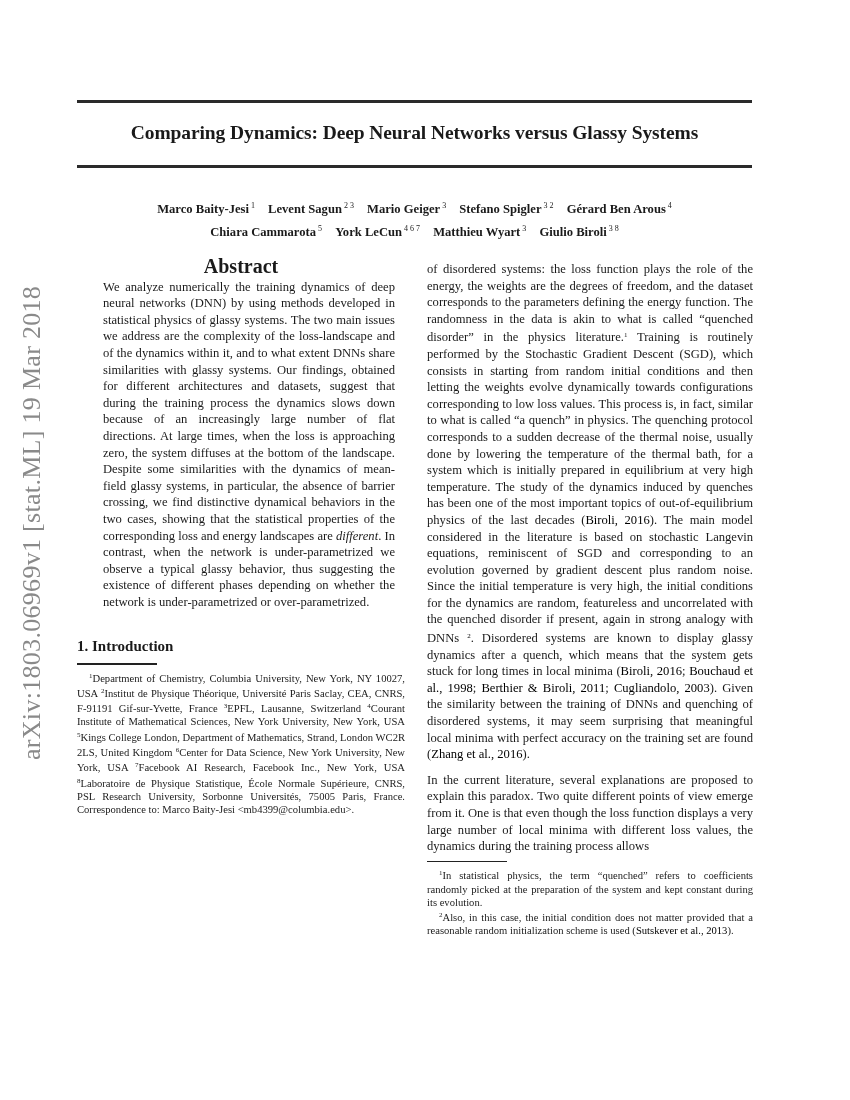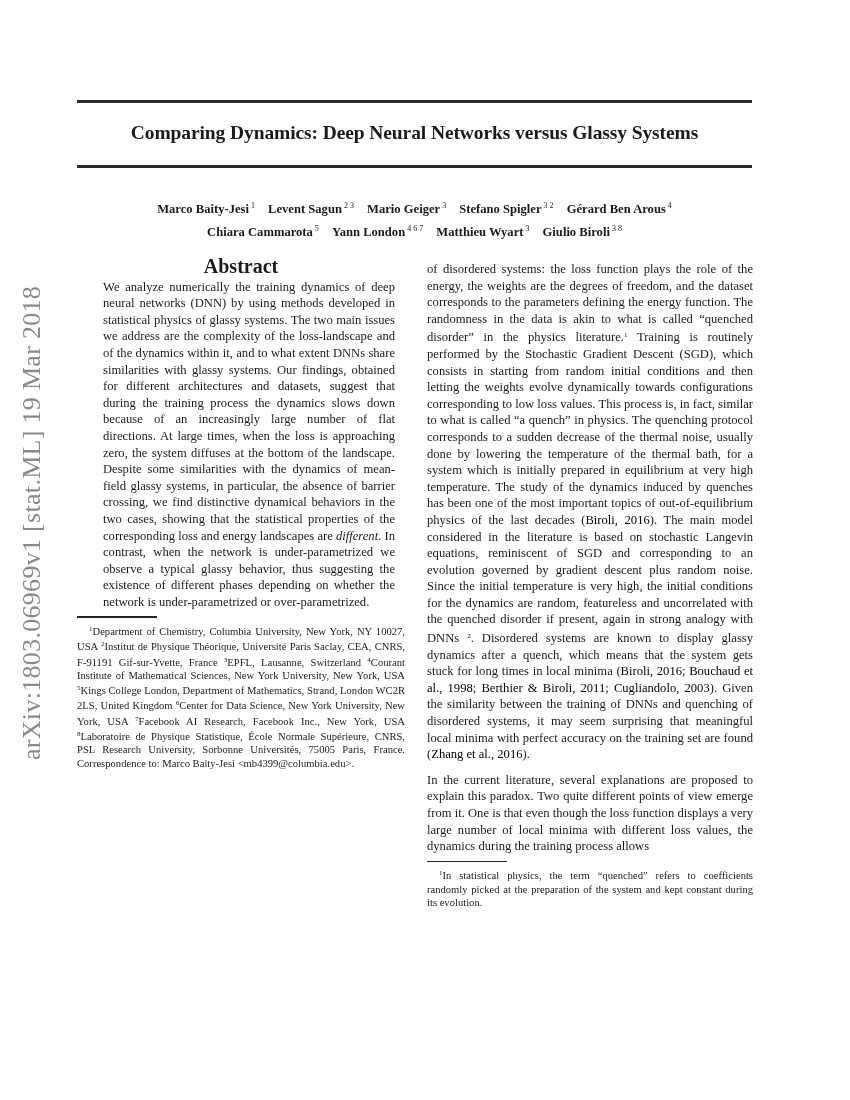--- a/index.html
+++ b/index.html
@@ -40,37 +40,39 @@
 <div class="rule" id="rule-bottom"></div>
 
 <div id="authors">
   <span class="author"><span>Marco Baity-Jesi</span><sup>1</sup></span>
   <span class="author"><span>Levent Sagun</span><sup>2 3</sup></span>
   <span class="author"><span>Mario Geiger</span><sup>3</sup></span>
   <span class="author"><span>Stefano Spigler</span><sup>3 2</sup></span>
   <span class="author"><span>Gérard Ben Arous</span><sup>4</sup></span>
   <br>
   <span class="author"><span>Chiara Cammarota</span><sup>5</sup></span>
-  <span class="author"><span>Yann London</span><sup>4 6 7</sup></span>
+  <span class="author"><span>York LeCun</span><sup>4 6 7</sup></span>
   <span class="author"><span>Matthieu Wyart</span><sup>3</sup></span>
   <span class="author"><span>Giulio Biroli</span><sup>3 8</sup></span>
 </div>
 
 <div id="stamp">arXiv:1803.06969v1  [stat.ML]  19 Mar 2018</div>
 
 <div class="col" id="left-col">
   <div id="abstract-heading">Abstract</div>
   <p id="abstract-body"><span>We analyze numerically the training dynamics of deep neural networks (DNN) by using methods developed in statistical physics of glassy systems. The two main issues we address are the complexity of the loss-landscape and of the dynamics within it, and to what extent DNNs share similarities with glassy systems. Our findings, obtained for different architectures and datasets, suggest that during the training process the dynamics slows down because of an increasingly large number of flat directions. At large times, when the loss is approaching zero, the system diffuses at the bottom of the landscape. Despite some similarities with the dynamics of mean-field glassy systems, in particular, the absence of barrier crossing, we find distinctive dynamical behaviors in the two cases, showing that the statistical properties of the corresponding loss and energy landscapes are </span><em>different</em><span>. In contrast, when the network is under-parametrized we observe a typical glassy behavior, thus suggesting the existence of different phases depending on whether the network is under-parametrized or over-parametrized.</span></p>
 
+  <div id="intro-heading">1. Introduction</div>
 
   <div class="fn-rule"></div>
   <p class="footnote"><span class="indent"></span><sup>1</sup><span>Department of Chemistry, Columbia University, New York, NY 10027, USA </span><sup>2</sup><span>Institut de Physique Théorique, Université Paris Saclay, CEA, CNRS, F-91191 Gif-sur-Yvette, France </span><sup>3</sup><span>EPFL, Lausanne, Switzerland </span><sup>4</sup><span>Courant Institute of Mathematical Sciences, New York University, New York, USA </span><sup>5</sup><span>Kings College London, Department of Mathematics, Strand, London WC2R 2LS, United Kingdom </span><sup>6</sup><span>Center for Data Science, New York University, New York, USA </span><sup>7</sup><span>Facebook AI Research, Facebook Inc., New York, USA </span><sup>8</sup><span>Laboratoire de Physique Statistique, École Normale Supérieure, CNRS, PSL Research University, Sorbonne Universités, 75005 Paris, France. Correspondence to: Marco Baity-Jesi &lt;mb4399@columbia.edu&gt;.</span></p>
 
 </div>
 
 <div class="col" id="right-col">
   <p><span>of disordered systems: the loss function plays the role of the energy, the weights are the degrees of freedom, and the dataset corresponds to the parameters defining the energy function. The randomness in the data is akin to what is called “quenched disorder” in the physics literature.</span><sup>1</sup><span> Training is routinely performed by the Stochastic Gradient Descent (SGD), which consists in starting from random initial conditions and then letting the weights evolve dynamically towards configurations corresponding to low loss values. This process is, in fact, similar to what is called “a quench” in physics. The quenching protocol corresponds to a sudden decrease of the thermal noise, usually done by lowering the temperature of the thermal bath, for a system which is initially prepared in equilibrium at very high temperature. The study of the dynamics induced by quenches has been one of the most important topics of out-of-equilibrium physics of the last decades (</span><span class="cite">Biroli, 2016</span><span>). The main model considered in the literature is based on stochastic Langevin equations, reminiscent of SGD and corresponding to an evolution governed by gradient descent plus random noise. Since the initial temperature is very high, the initial conditions for the dynamics are random, featureless and uncorrelated with the quenched disorder if present, again in strong analogy with DNNs </span><sup class="cite">2</sup><span>. Disordered systems are known to display glassy dynamics after a quench, which means that the system gets stuck for long times in local minima (</span><span class="cite">Biroli, 2016</span>; <span class="cite">Bouchaud et al., 1998</span>; <span class="cite">Berthier &amp; Biroli, 2011</span>; <span class="cite">Cugliandolo, 2003</span><span>). Given the similarity between the training of DNNs and quenching of disordered systems, it may seem surprising that meaningful local minima with perfect accuracy on the training set are found (</span><span class="cite">Zhang et al., 2016</span><span>).</span></p>
 
   <p class="para2">In the current literature, several explanations are proposed to explain this paradox. Two quite different points of view emerge from it. One is that even though the loss function displays a very large number of local minima with different loss values, the dynamics during the training process allows</p>
 
   <div class="fn-rule"></div>
   <p class="footnote"><span class="indent"></span><sup>1</sup><span>In statistical physics, the term “quenched” refers to coefficients randomly picked at the preparation of the system and kept constant during its evolution.</span></p>
+  <p class="footnote"><span class="indent"></span><sup>2</sup><span>Also, in this case, the initial condition does not matter provided that a reasonable random initialization scheme is used (</span><span class="cite">Sutskever et al., 2013</span><span>).</span></p>
 </div>
 
 </body></html>

